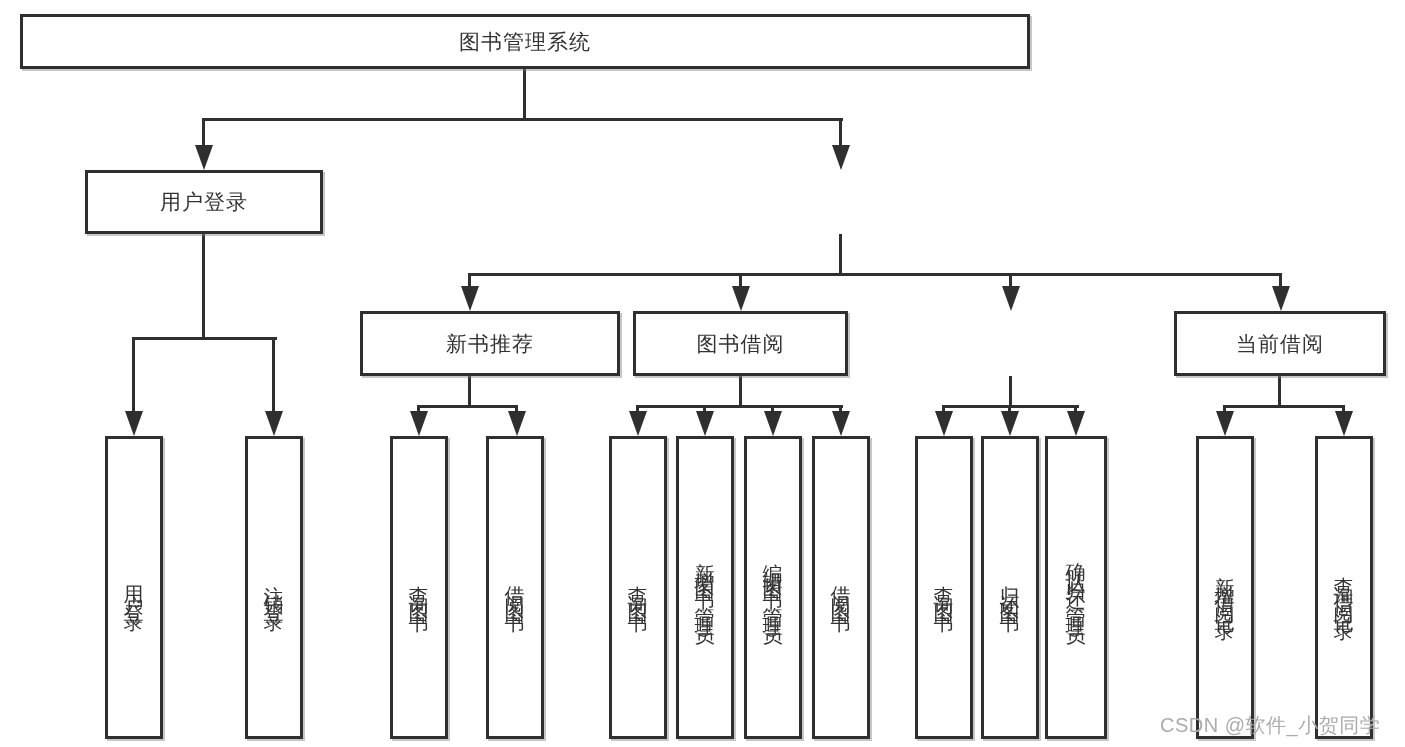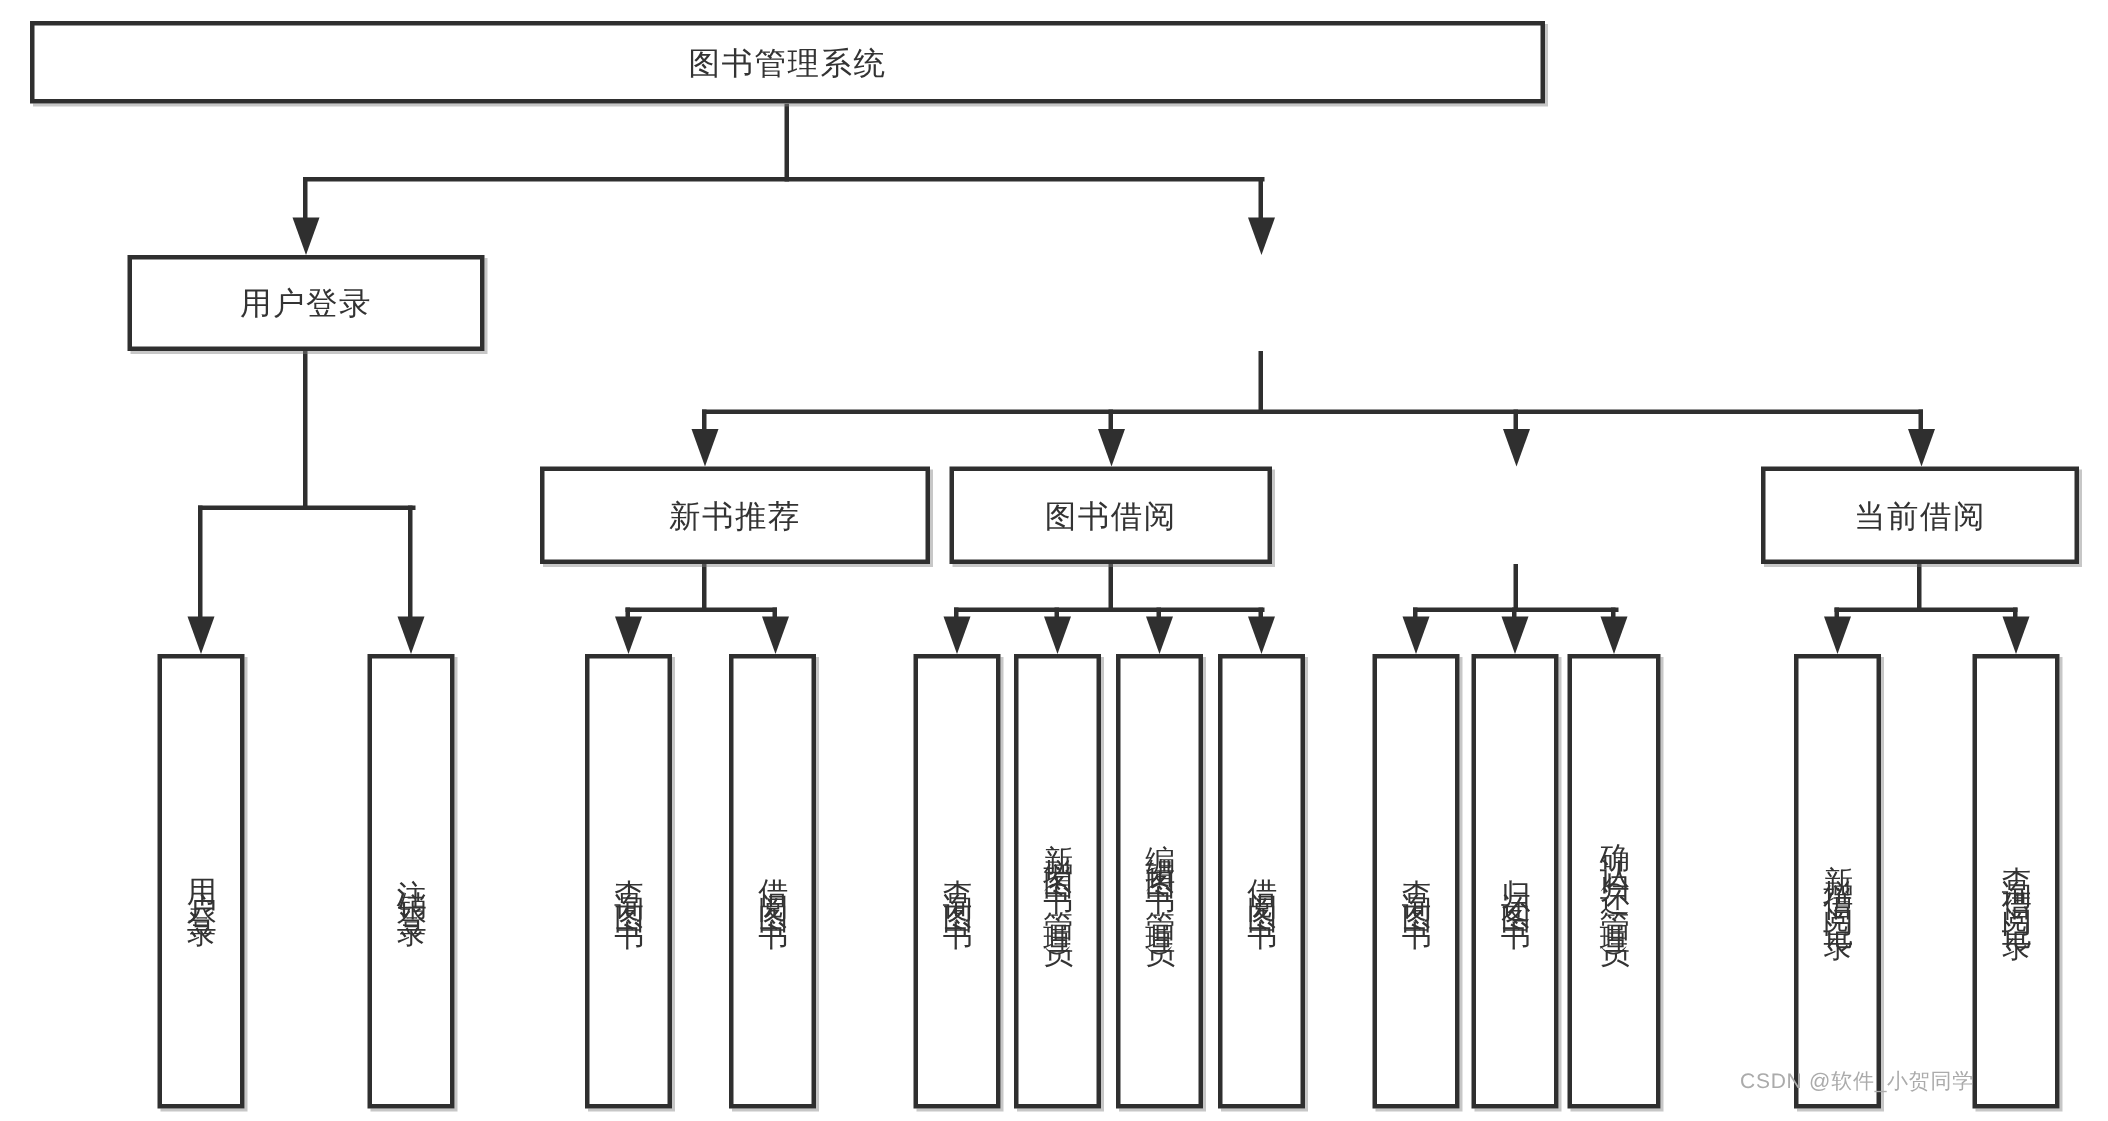--- a/index.html
+++ b/index.html
@@ -20,21 +20,21 @@
     border-left:9px solid transparent;border-right:9px solid transparent;
     border-top:25px solid var(--line);}
   
   .box{position:absolute;box-sizing:border-box;border:3px solid var(--line);
     background:var(--fill);display:flex;align-items:center;justify-content:center;
     box-shadow:2px 2px 0 rgba(130,130,130,0.45);}
   .box.h span{font-size:21px;color:var(--text);white-space:nowrap;letter-spacing:1px;}
   .box.v span{writing-mode:vertical-rl;text-orientation:mixed;font-size:20px;
     letter-spacing:9px;line-height:1;color:var(--text);}
   
-  #watermark{position:absolute;left:1160px;top:712px;font-size:14px;
+  #watermark{position:absolute;left:1160px;top:712px;font-size:20px;
     color:var(--wm);white-space:nowrap;z-index:20;letter-spacing:0.5px;}
 </style>
 </head>
 <body>
 
 <div id="canvas">
 
   <div class="vl" style="left:523px;top:69px;height:52px"></div>
   <div class="hl" style="left:202px;top:118px;width:641px"></div>
   <div class="vl" style="left:202px;top:118px;height:32px"></div>

